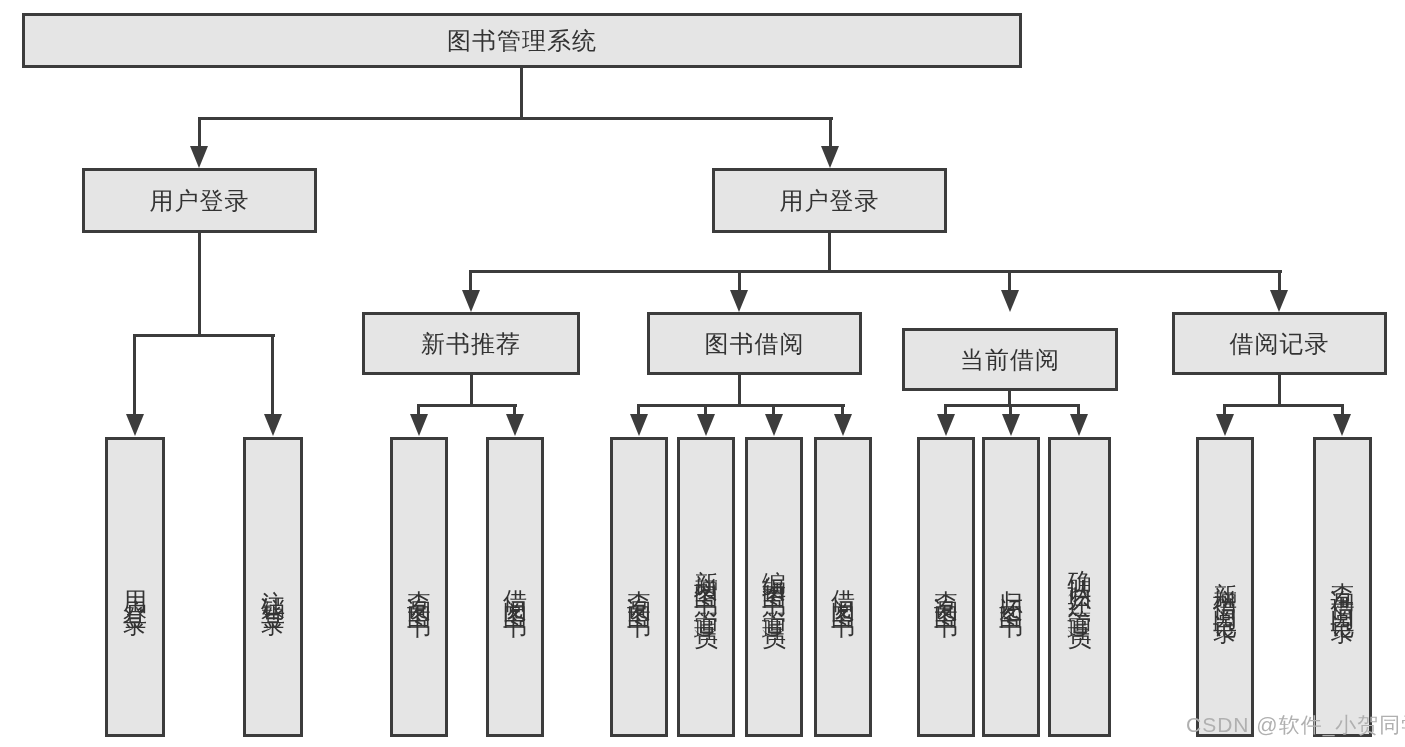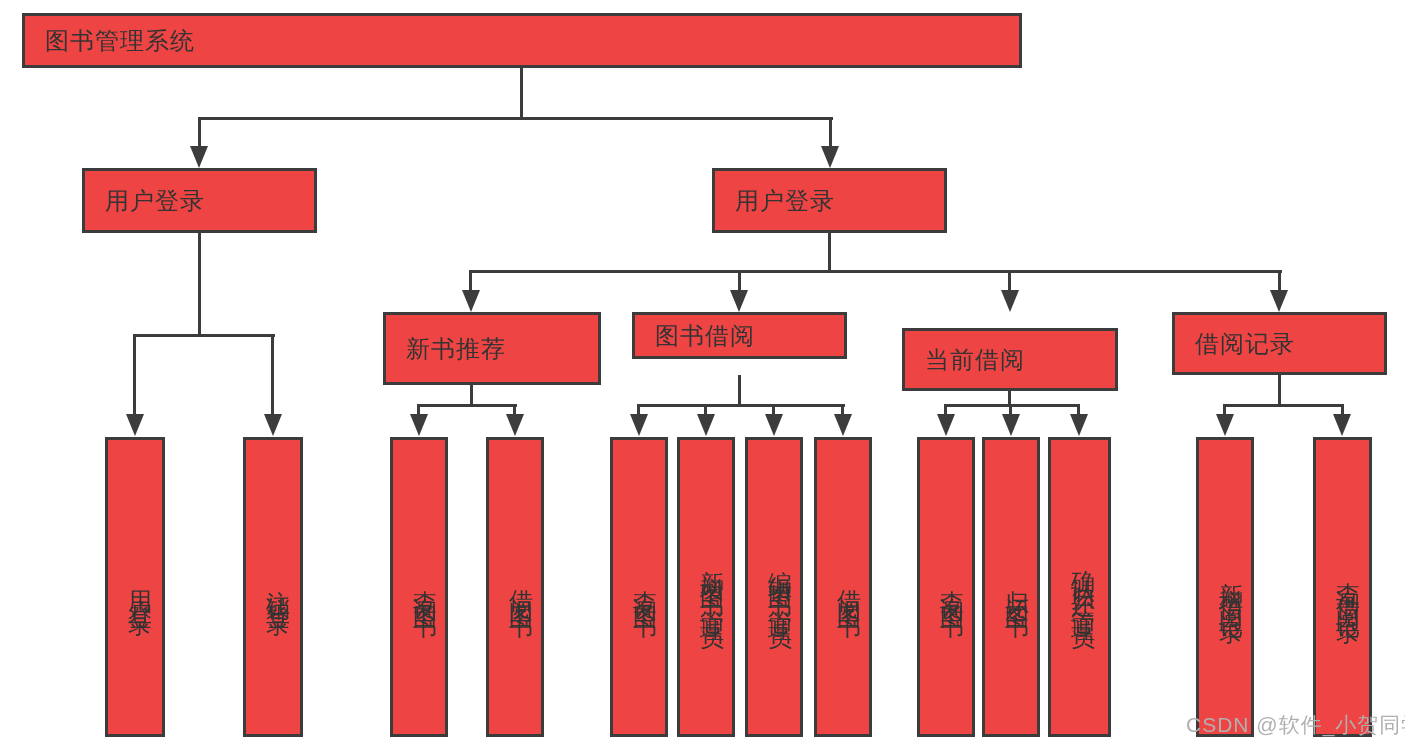--- a/index.html
+++ b/index.html
@@ -1,27 +1,27 @@
 <!DOCTYPE html>
 <html><head>
 <meta charset="utf-8">
 <style>
   html,body{margin:0;padding:0;background:#ffffff;}
   body{font-family:"Liberation Sans","DejaVu Sans",sans-serif;}
   #canvas{position:relative;width:1405px;height:747px;background:#ffffff;overflow:hidden;}
   .node{
     position:absolute;
-    background:#ef4444;
+    background:#e5e5e5;
     border:3px solid #3c3c3c;
     box-sizing:border-box;
     display:flex;
     align-items:center;
+    justify-content:center;
     color:#333333;
     z-index:2;
-    padding-left:20px;
   }
   .node-h span{
     font-size:24px;
     letter-spacing:1px;
     white-space:nowrap;
     color:#333333;
   }
   .node-v span{
     writing-mode:vertical-rl;
     text-orientation:mixed;
@@ -63,24 +63,24 @@
     <span>图书管理系统</span>
   </div>
 
   <div class="node node-h" style="left:82px;top:168px;width:235px;height:65px">
     <span>用户登录</span>
   </div>
   <div class="node node-h" style="left:712px;top:168px;width:235px;height:65px">
     <span>用户登录</span>
   </div>
 
-  <div class="node node-h" style="left:383px;top:312px;width:218px;height:73px">
+  <div class="node node-h" style="left:362px;top:312px;width:218px;height:63px">
     <span>新书推荐</span>
   </div>
-  <div class="node node-h" style="left:632px;top:312px;width:215px;height:47px">
+  <div class="node node-h" style="left:647px;top:312px;width:215px;height:63px">
     <span>图书借阅</span>
   </div>
   <div class="node node-h" style="left:902px;top:328px;width:216px;height:63px">
     <span>当前借阅</span>
   </div>
   <div class="node node-h" style="left:1172px;top:312px;width:215px;height:63px">
     <span>借阅记录</span>
   </div>
 
   <div class="node node-v" style="left:105px;top:437px;width:60px;height:300px">

